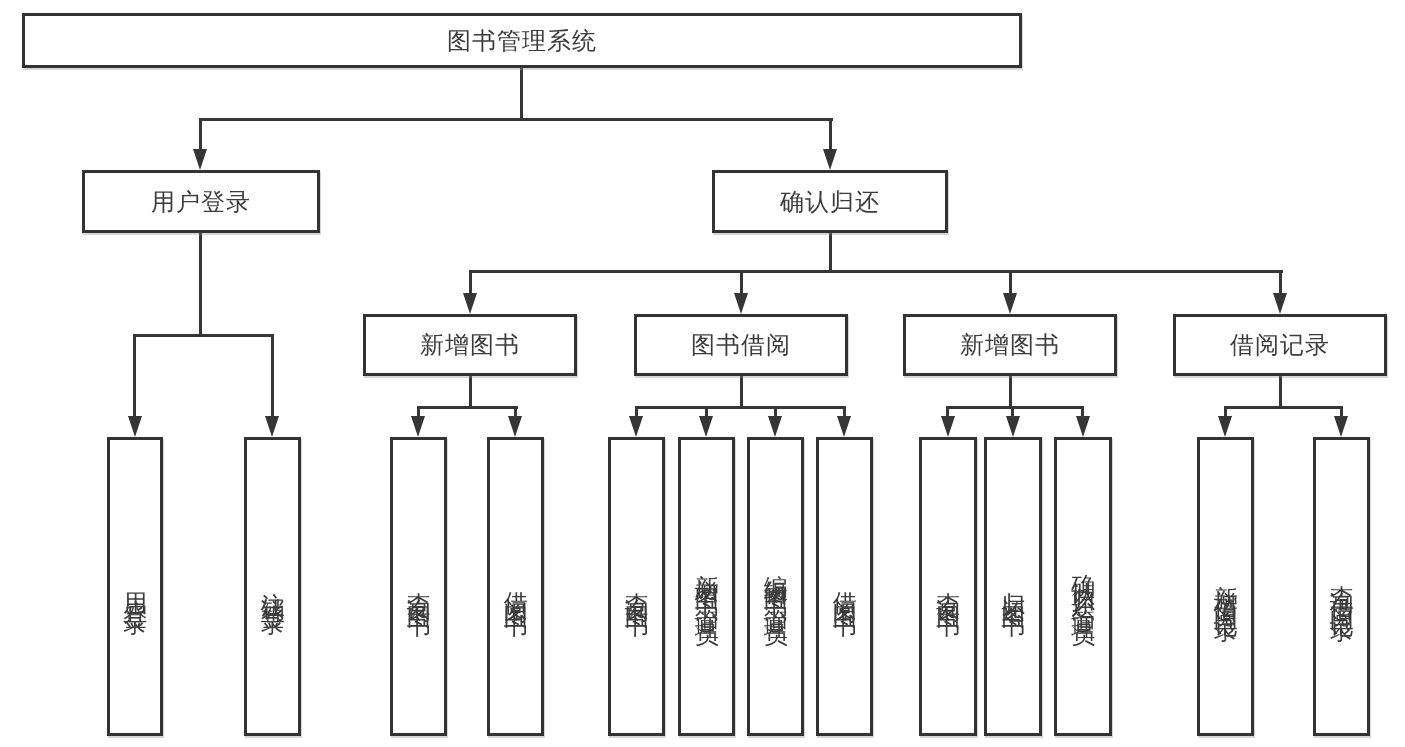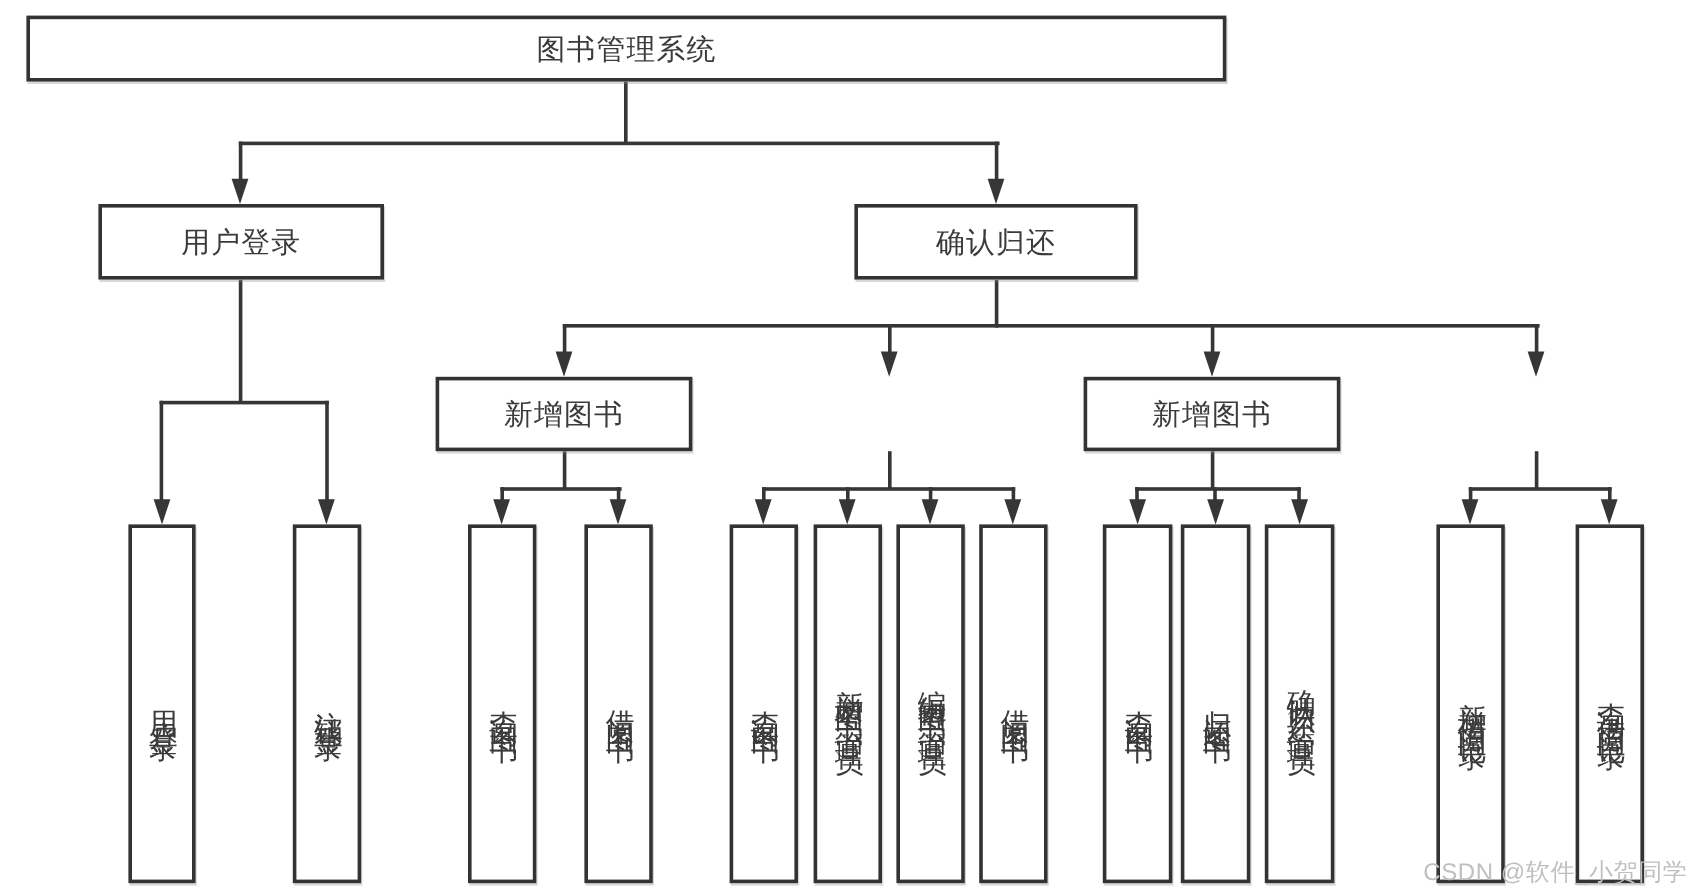--- a/index.html
+++ b/index.html
@@ -113,22 +113,28 @@
   <div class="vline" style="left:1009px; top:270px; height:25px;"></div>
   <div class="vline" style="left:1279px; top:270px; height:25px;"></div>
   <div class="arrow" style="left:463px; top:293px;"></div>
   <div class="arrow" style="left:734px; top:293px;"></div>
   <div class="arrow" style="left:1003px; top:293px;"></div>
   <div class="arrow" style="left:1273px; top:293px;"></div>
 
   <div class="box" style="left:363px; top:314px; width:214px; height:62px;">
     <span class="lbl">新增图书</span>
   </div>
+  <div class="box" style="left:634px; top:314px; width:214px; height:62px;">
+    <span class="lbl">图书借阅</span>
+  </div>
   <div class="box" style="left:903px; top:314px; width:214px; height:62px;">
     <span class="lbl">新增图书</span>
+  </div>
+  <div class="box" style="left:1173px; top:314px; width:214px; height:62px;">
+    <span class="lbl">借阅记录</span>
   </div>
 
   <div class="vline" style="left:469px; top:376px; height:32px;"></div>
   <div class="vline" style="left:740px; top:376px; height:32px;"></div>
   <div class="vline" style="left:1009px; top:376px; height:32px;"></div>
   <div class="vline" style="left:1279px; top:376px; height:32px;"></div>
 
   <div class="hline" style="left:417px; top:406px; width:101px;"></div>
   <div class="vline" style="left:417px; top:406px; height:13px;"></div>
   <div class="vline" style="left:514px; top:406px; height:13px;"></div>
@@ -196,15 +202,14 @@
     <span class="lbl">确认归还（管理员）</span>
   </div>
 
   <div class="box vbox" style="left:1197px; top:437px; width:57px; height:299px;">
     <span class="lbl">新增借阅记录</span>
   </div>
   <div class="box vbox" style="left:1313px; top:437px; width:57px; height:299px;">
     <span class="lbl">查询借阅记录</span>
   </div>
 
-  <div class="watermark">CSDN @软件_小贺同学</div>
 
 </div>
 
 </body></html>

